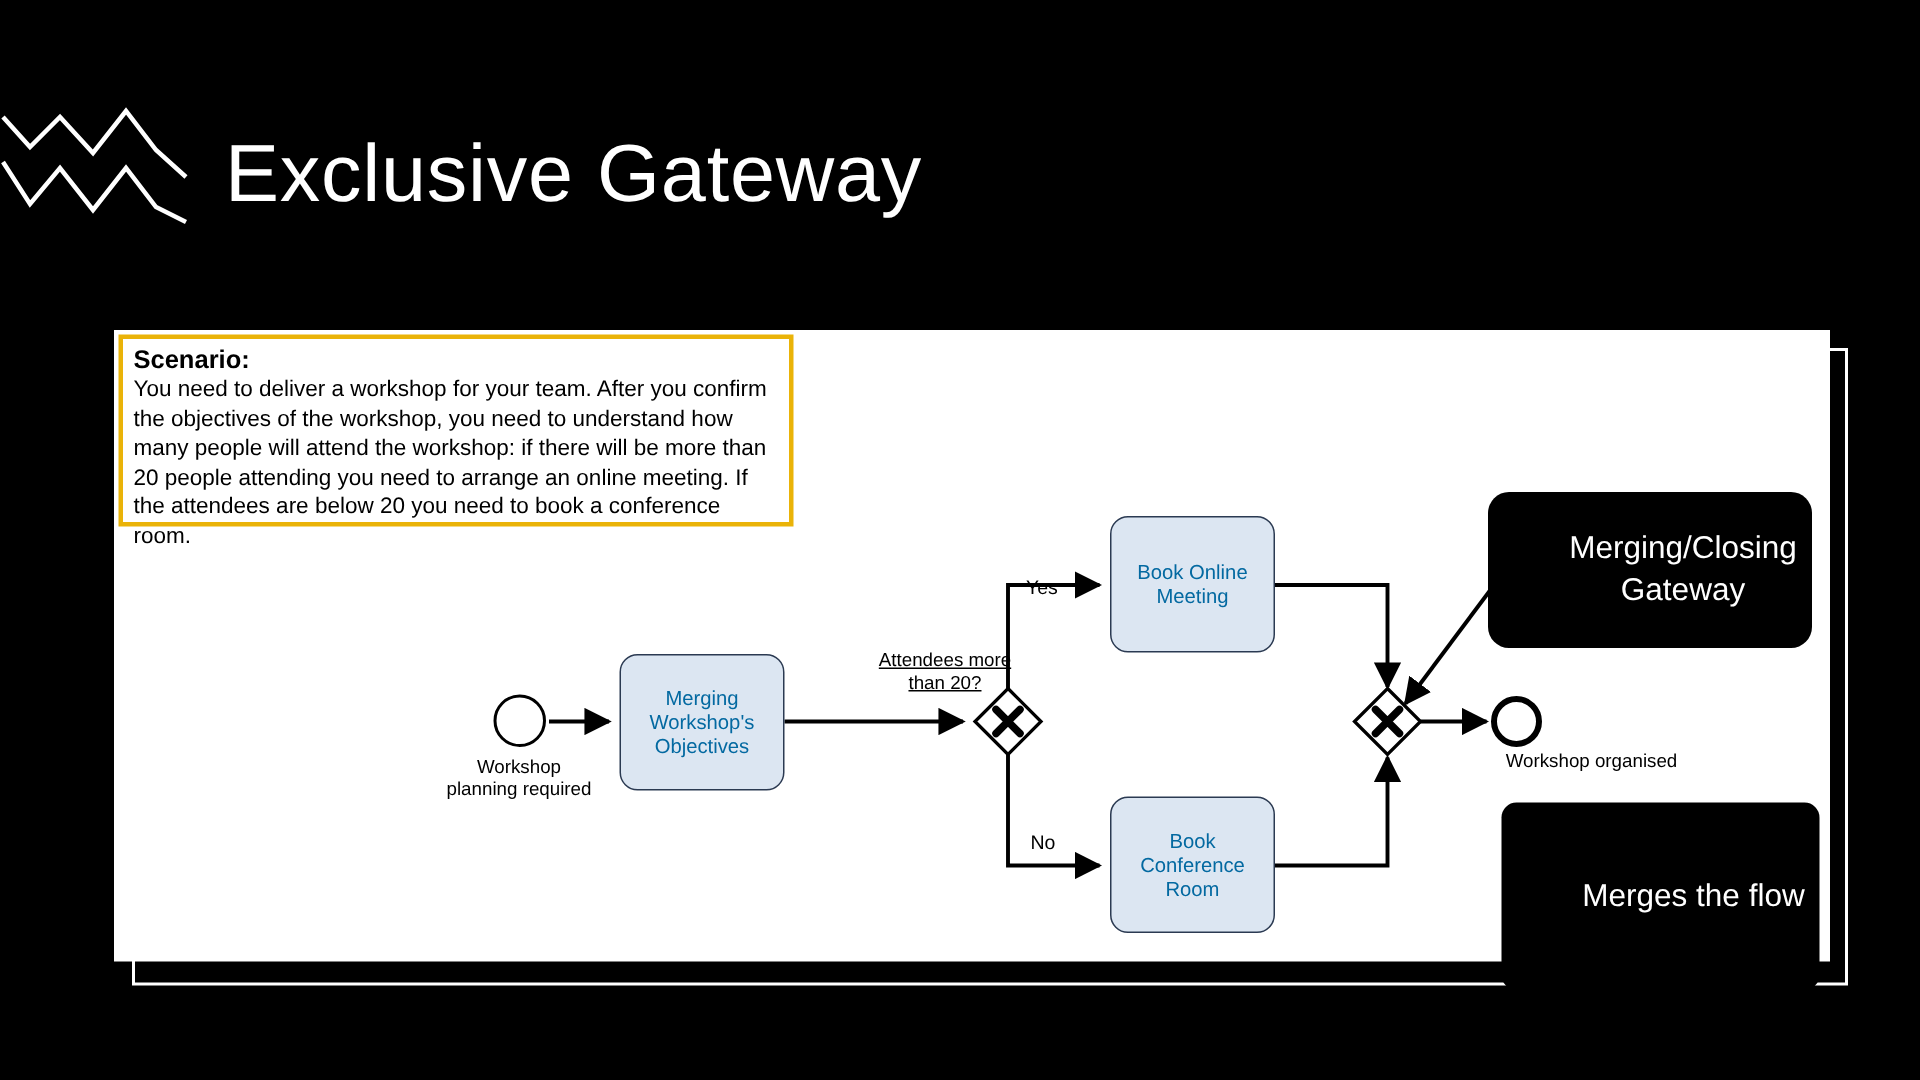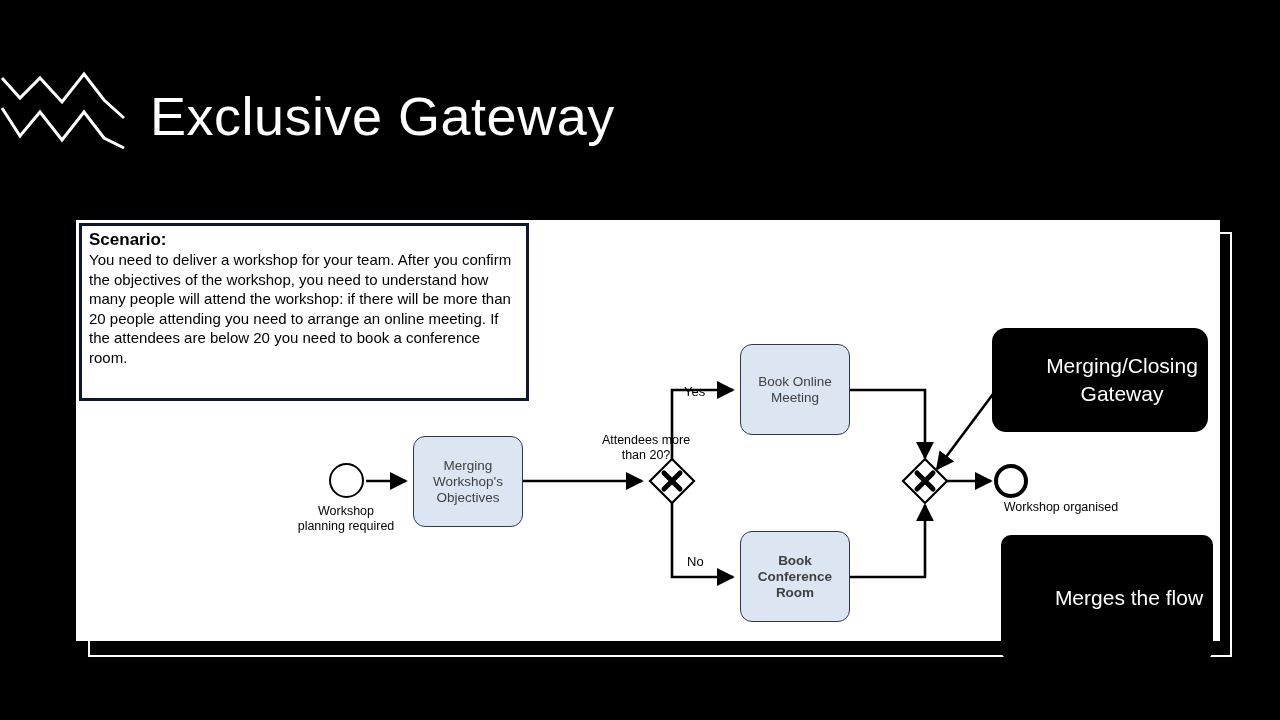--- a/index.html
+++ b/index.html
@@ -29,61 +29,61 @@
   
   #panel {
     position:absolute; left:76px; top:220px;
     width:1144px; height:421px;
     background:#ffffff;
   }
 
   
   #scenario-box {
     position:absolute; left:3px; top:3px;
-    width:450px; height:178px;
-    border:3px solid #0f172a; background:#ffffff;
+    width:450px; height:128px;
+    border:3px solid #eab308; background:#ffffff;
     padding:4px 6px 4px 7px;
   }
   #scenario-title { font-size:17px; font-weight:bold; color:#000; line-height:20px; }
   #scenario-text { font-size:15px; color:#000; line-height:19.6px; }
 
   
   #bpmn { position:absolute; left:0; top:0; width:1144px; height:421px; }
 
   .task {
     position:absolute;
     background:#dce6f2;
     border:1.6px solid #2b3a52;
     border-radius:12px;
     display:flex; align-items:center; justify-content:center;
     text-align:center;
-    font-size:13.5px; color:#404040; line-height:16px;
+    font-size:13.5px; color:#0369a1; line-height:16px;
   }
   #task-confirm { left:337px; top:216px; width:110px; height:91px; }
   #task-online  { left:664px; top:124px; width:110px; height:91px; }
-  #task-conf    { left:664px; top:311px; width:110px; height:91px;font-weight:bold; }
+  #task-conf    { left:664px; top:311px; width:110px; height:91px; }
 
   .event {
     position:absolute; border-radius:50%; background:#ffffff;
   }
   #start-event { left:253px; top:243px; width:35px; height:35px; border:2px solid #000; }
   #end-event   { left:918px; top:244px; width:34px; height:34px; border:4px solid #000; }
 
   .event-label {
     position:absolute; text-align:center;
     font-size:12.5px; color:#000; line-height:14.5px; white-space:nowrap;
   }
   #start-label { left:195px; top:284px; width:150px; }
   #end-label   { left:855px; top:280px; width:260px; }
 
   .gw-label {
     position:absolute; text-align:center;
     font-size:12.5px; color:#000; line-height:14.5px; white-space:nowrap;
   }
-  #gw1-label { left:480px; top:213px; width:180px; }
+  #gw1-label { left:464px; top:213px; width:180px;text-decoration:underline; }
   .flow-label {
     position:absolute; font-size:13px; color:#000; white-space:nowrap;
   }
   #label-yes { left:608px; top:164px; }
   #label-no  { left:611px; top:334px; }
 
   
   .callout {
     position:absolute; background:#000000; border-radius:14px;
     display:flex; align-items:center; justify-content:center;

